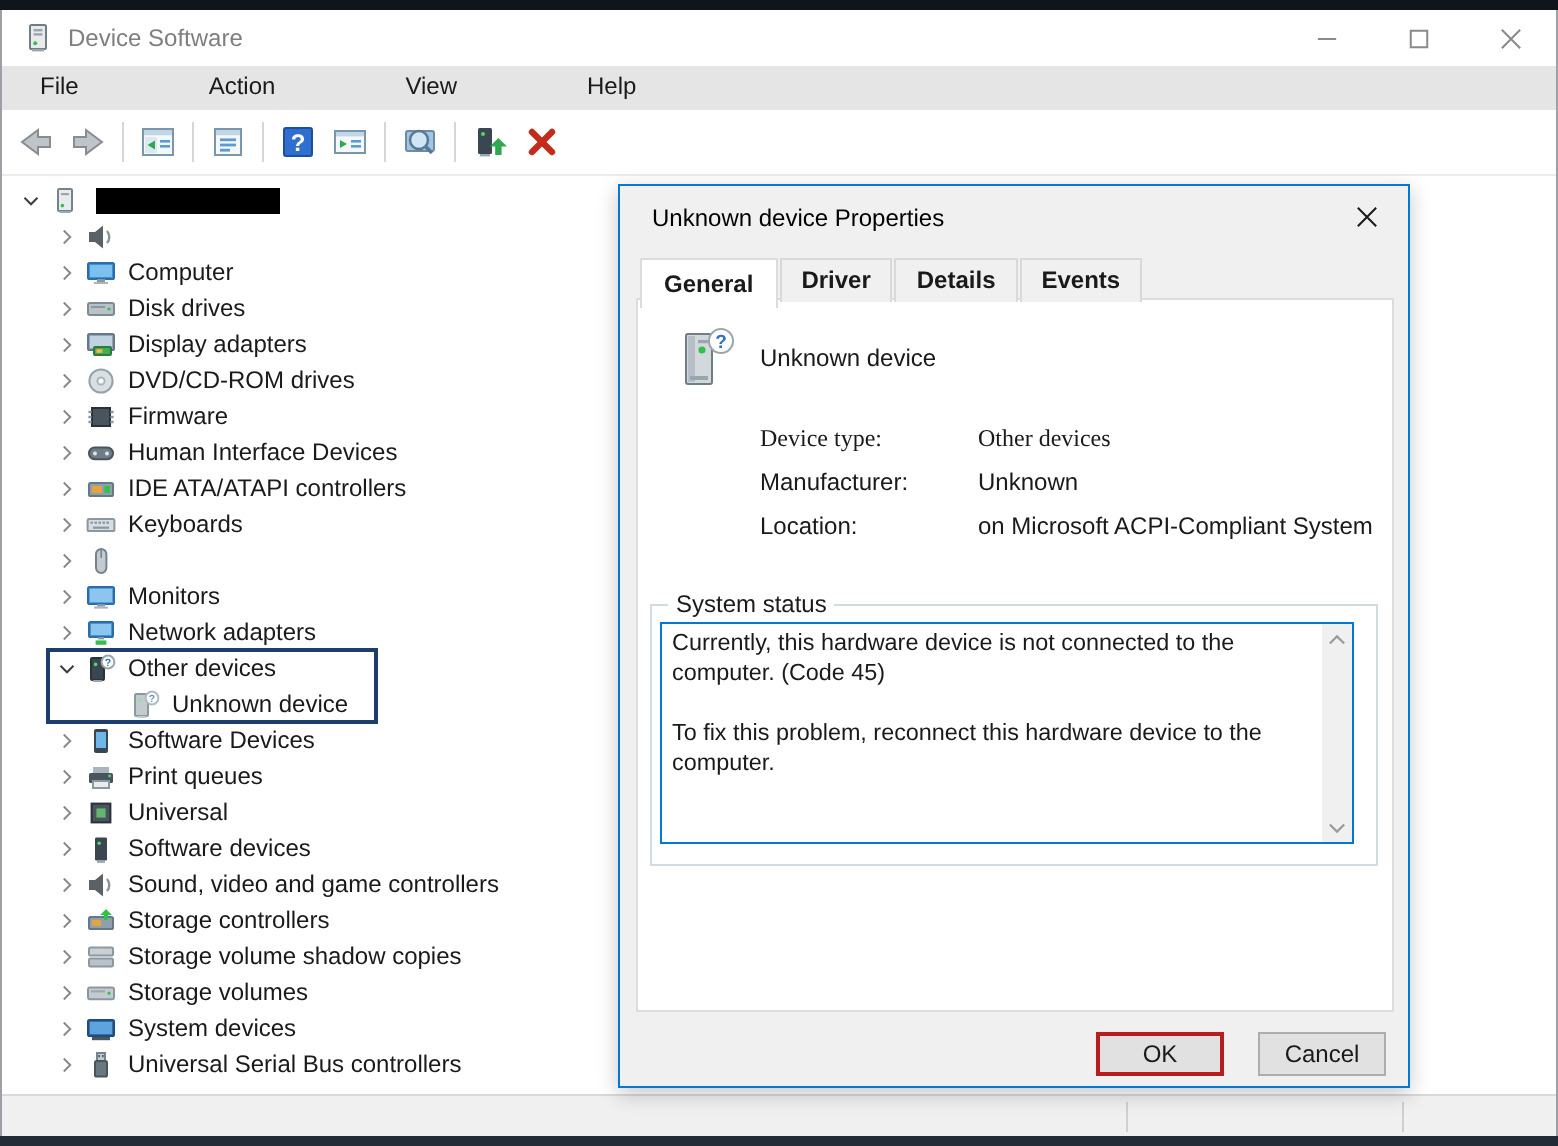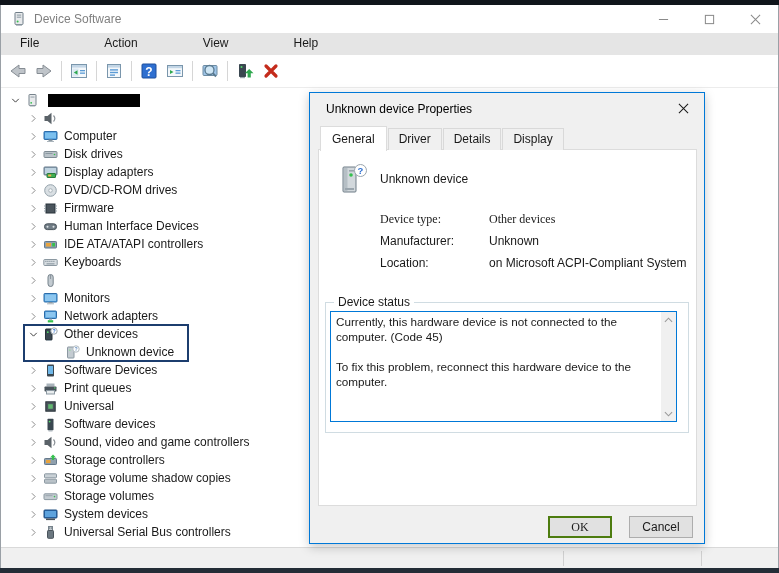--- a/index.html
+++ b/index.html
@@ -41,38 +41,38 @@
   
   .statusbar { position:absolute; left:0; top:542px; width:100%; height:21px; background:#f0f0f0; border-top:1px solid #d9d9d9; }
   .sb-sep { position:absolute; top:3px; width:1px; height:15px; background:#d0d0d0; }
 
   
   .dialog { position:absolute; left:277px; top:92px; width:396px; height:452px; background:#f0f0f0;
     border:1px solid #0078d7; box-shadow:0 3px 10px rgba(0,0,0,.22);margin-left:32px; }
   .dlg-title { position:absolute; left:16px; top:9px; font-size:12px; color:#000; }
   .dlg-close { position:absolute; right:5px; top:2px; width:32px; height:26px; display:flex; align-items:center; justify-content:center; }
   .dlg-close svg { width:11px; height:11px; }
-  .tabs { position:absolute; left:10px; top:37px; height:20px; display:flex; align-items:flex-end; z-index:3; }
+  .tabs { position:absolute; left:10px; top:37px; height:20px; display:flex; align-items:center; z-index:3;font-weight:bold; }
   .tab { padding:3px 10px 4px; background:#f0f0f0; border:1px solid #d9d9d9; border-bottom:none; margin-right:1px; font-size:12px; }
   .tab.active { background:#fff; border-color:#dcdcdc; padding:5px 11px 5px; position:relative; top:1px; }
   .page { position:absolute; left:8px; top:56px; width:379px; height:357px; background:#fff; border:1px solid #dcdcdc; z-index:1; }
   .dev-icon { position:absolute; left:16px; top:12px; width:36px; height:36px; }
   .dev-name { position:absolute; left:61px; top:22px; }
   .field-row { position:absolute; left:61px; display:flex; }
   .field-label { width:109px; }
   .groupbox { position:absolute; left:6px; top:152px; width:364px; height:131px; border:1px solid #d0dce2; }
   .group-title { position:absolute; left:8px; top:-8px; background:#fff; padding:0 4px; }
   .statusarea { position:absolute; left:4px; top:8px; width:347px; height:111px; background:#fff; border:1px solid #0078d7; }
   .status-text { position:absolute; left:0; top:0; right:16px; bottom:0; padding:2px 5px; font-size:11.7px; line-height:15px; white-space:pre-wrap; overflow:hidden; }
   .vscroll { position:absolute; right:0; top:0; width:15px; height:100%; background:#f0f0f0; }
   .scroll-arrow { position:absolute; left:0; width:15px; height:15px; display:flex; align-items:center; justify-content:center; }
   .scroll-arrow svg { width:9px; height:6px; }
   .btn { position:absolute; top:423px; width:64px; height:22px; background:#e1e1e1; border:1px solid #adadad;
     display:flex; align-items:center; justify-content:center; font-size:12px; }
-  .btn.default { border:2px solid #4d7c0f;font-family:Liberation Serif, serif; }
+  .btn.default { border:2px solid #b91c1c; }
   .btn-ok { left:238px; } .btn-cancel { left:319px; }
 </style>
 </head>
 <body>
 
 <div class="strip-top"></div>
 
 <div class="win">
 
   <div class="titlebar">
@@ -577,21 +577,21 @@
   <div class="dlg-title">Unknown device Properties</div>
   <div class="dlg-close">
       <svg viewBox="0 0 12 12">
         <path d="M1 1 L11 11 M11 1 L1 11" stroke="#1a1a1a" stroke-width="1.1"></path>
       </svg>
     </div>
   <div class="tabs" id="dlg-tabs">
       <div class="tab active">General</div>
       <div class="tab">Driver</div>
       <div class="tab">Details</div>
-      <div class="tab">Display</div>
+      <div class="tab">Events</div>
     </div>
 
   <div class="page">
     <span class="dev-icon">
       <svg viewBox="0 0 36 36">
           <rect x="8" y="5" width="13" height="25" rx="1" fill="#d2d8dc" stroke="#6f7d87"></rect>
           <rect x="9" y="6" width="3.5" height="23" fill="#b6bfc5"></rect>
           <rect x="14" y="8" width="5" height="1.6" fill="#9aa5ad"></rect>
           <circle cx="16" cy="13" r="1.8" fill="#35c04e"></circle>
           <rect x="10" y="26" width="9" height="2" fill="#9aa5ad"></rect>
@@ -609,21 +609,21 @@
           <span class="field-label">Manufacturer:</span>
           <span>Unknown</span>
         </div>
         <div class="field-row" style="top: 106px;">
           <span class="field-label">Location:</span>
           <span>on Microsoft ACPI-Compliant System</span>
         </div>
       </div>
 
     <div class="groupbox">
-      <span class="group-title">Device status</span>
+      <span class="group-title">System status</span>
       <div class="statusarea">
         <div class="status-text">Currently, this hardware device is not connected to the computer. (Code 45)
 
 To fix this problem, reconnect this hardware device to the computer.</div>
         <div class="vscroll">
           <div class="scroll-arrow" style="top:0">
               <svg viewBox="0 0 10 6">
                 <path d="M1 5 L5 1 L9 5" stroke="#9a9a9a" fill="none" stroke-width="1.2"></path>
               </svg>
             </div>

